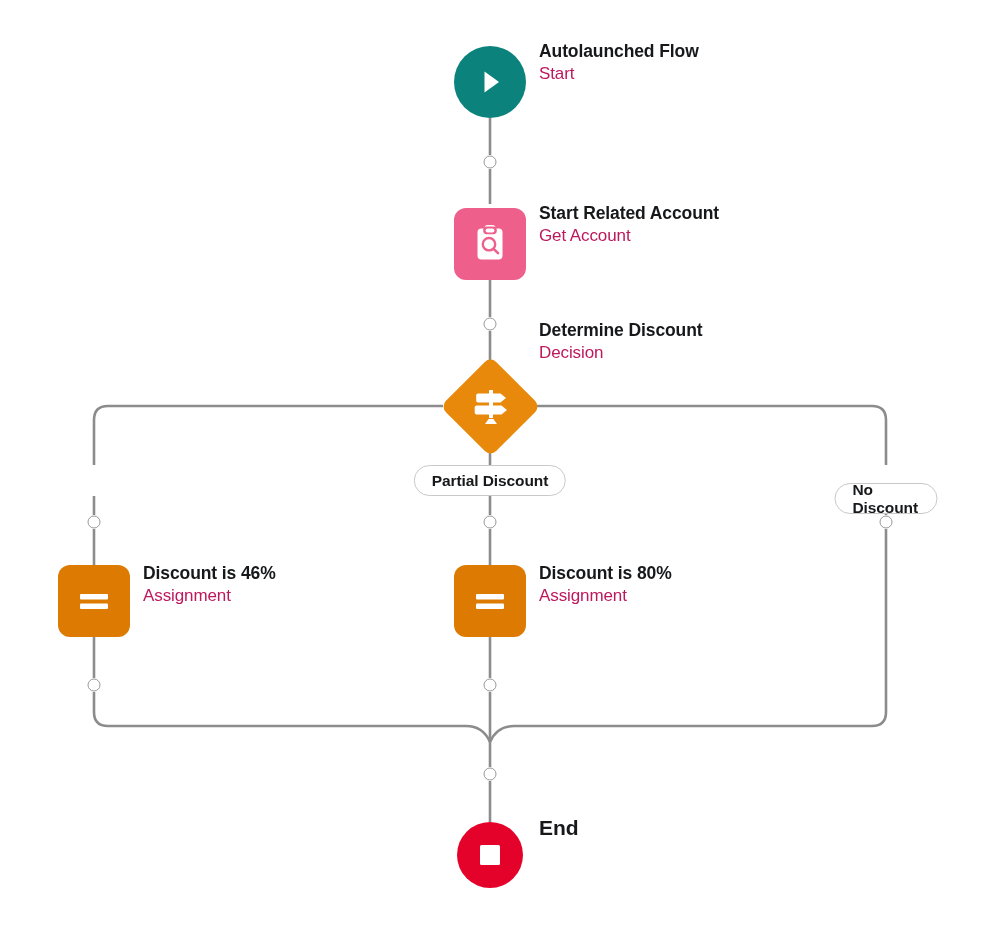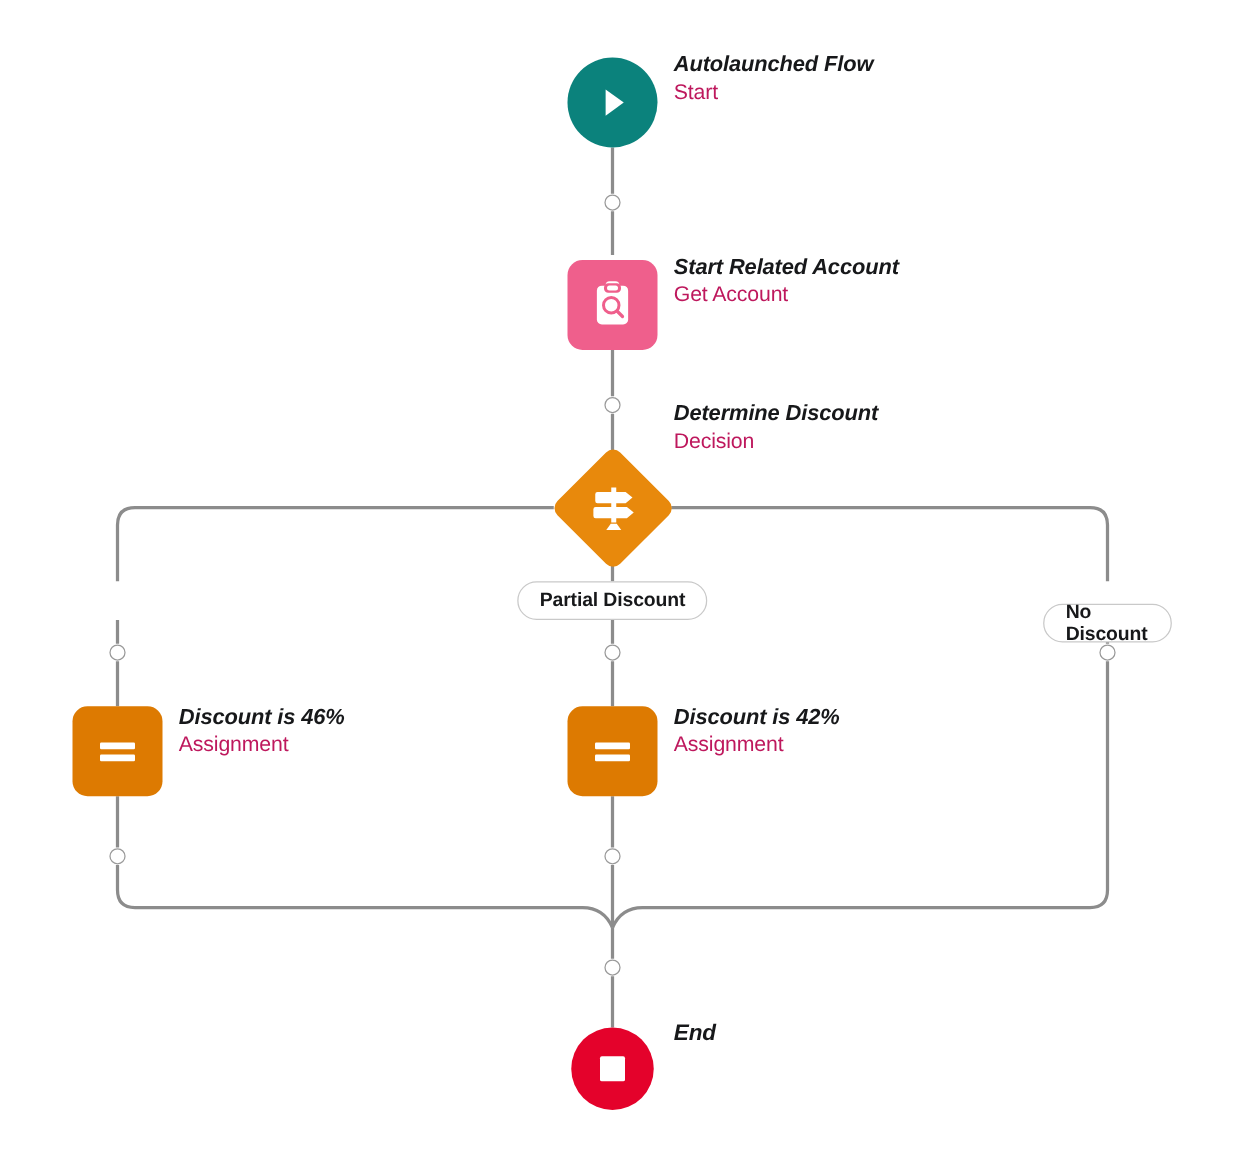--- a/index.html
+++ b/index.html
@@ -84,32 +84,31 @@
     position: absolute;
     white-space: nowrap;
     line-height: 1.18;
   }
   .label .title {
     display: block;
     font-size: 17.5px;
     font-weight: 700;
     color: #17181a;
     letter-spacing: -0.1px;
-    font-style: italic;
   }
   .label .subtitle {
     display: block;
     font-size: 17px;
     font-weight: 400;
     color: #be185d;
     letter-spacing: -0.1px;
     margin-top: 2px;
   }
   .label.single .title {
-    font-size: 18px;
+    font-size: 21px;
   }
 
   
   .pill {
     position: absolute;
     height: 31px;
     display: flex;
     align-items: center;
     justify-content: center;
     padding: 0 17px;
@@ -259,21 +258,21 @@
   <div class="node" style="left:454px; top:565px; width:72px; height:72px;">
     <div class="shape shape-square" style="--c:#dd7a01;"></div>
     <div class="glyph">
       <svg width="42" height="42" viewBox="0 0 42 42" aria-hidden="true">
         <rect x="7" y="14" width="28" height="5.4" rx="1" fill="#ffffff"></rect>
         <rect x="7" y="23.6" width="28" height="5.4" rx="1" fill="#ffffff"></rect>
       </svg>
     </div>
   </div>
   <div class="label" style="left:539px; top:563px;">
-    <span class="title">Discount is 42%</span>
+    <span class="title">Discount is 80%</span>
     <span class="subtitle">Assignment</span>
   </div>
 
   <div class="node" style="left:457px; top:822px; width:66px; height:66px;">
     <div class="shape shape-end" style="--c:#e4022b;"></div>
     <div class="glyph">
       <svg width="30" height="30" viewBox="0 0 30 30" aria-hidden="true">
         <rect x="5" y="5" width="20" height="20" rx="1.5" fill="#ffffff"></rect>
       </svg>
     </div>

